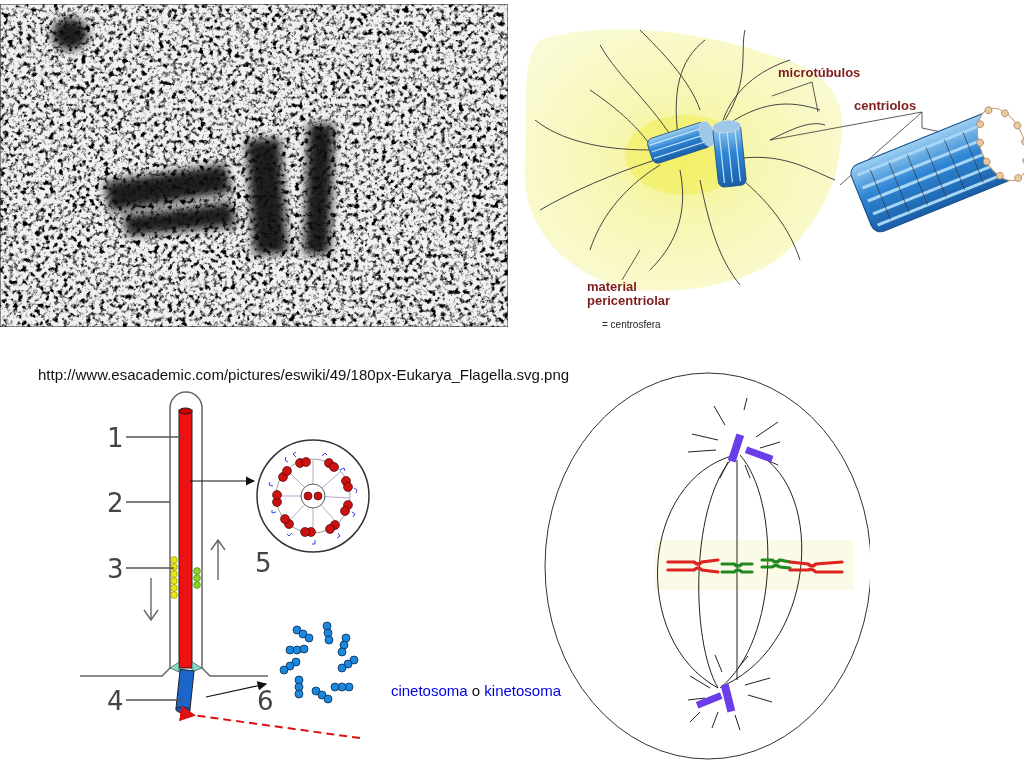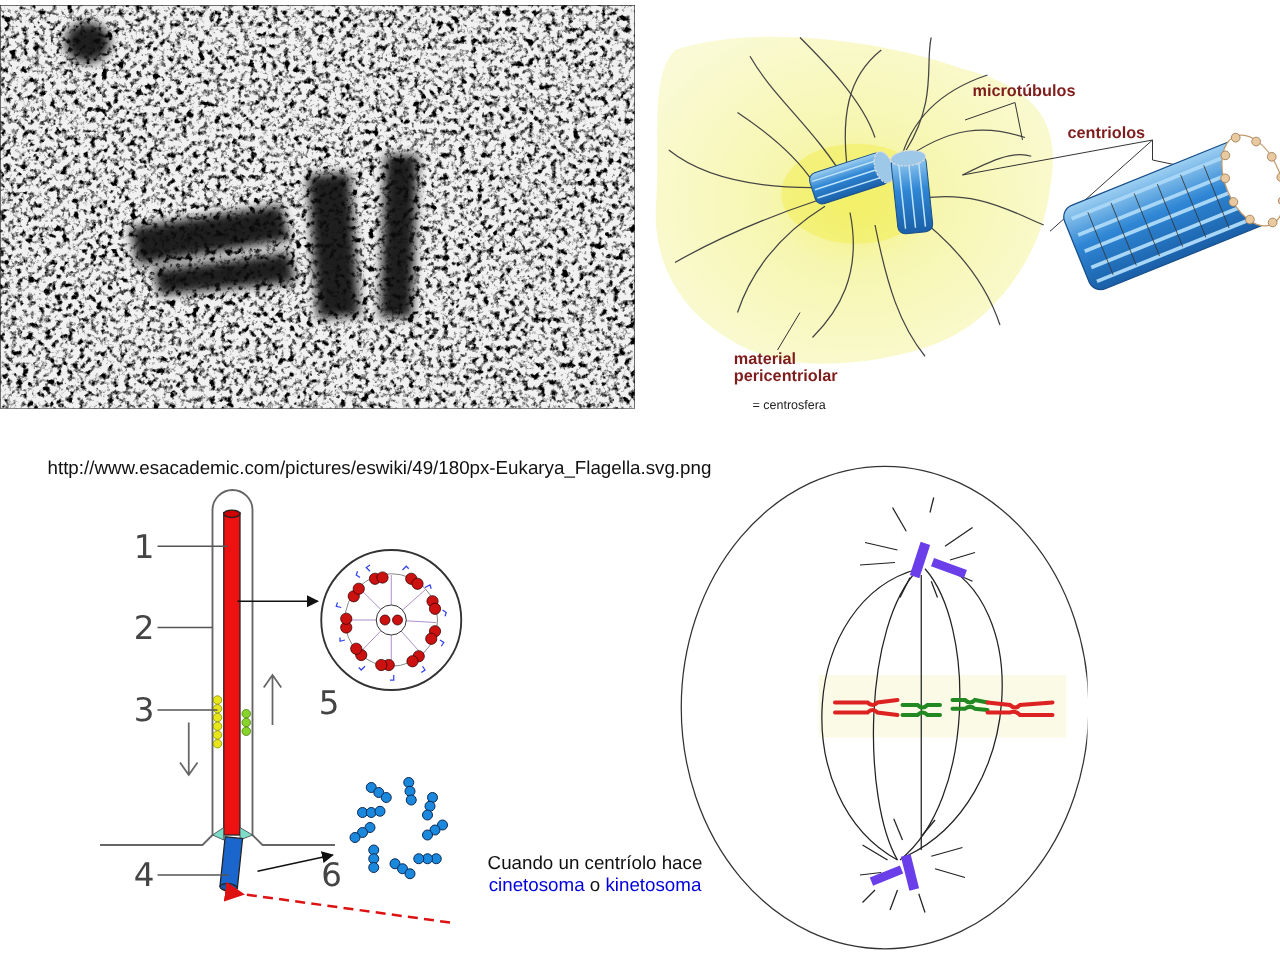--- a/index.html
+++ b/index.html
@@ -385,17 +385,16 @@
       </g>
       <g stroke="#dd2222">
         <path d="M790,562 L808,564 Q812,568 816,564 L842,562"></path>
         <path d="M790,570 L808,570 Q812,568 816,572 L842,572"></path>
       </g>
     </g>
   </svg>
 </div>
 
 <div id="caption" class="abs">
-  <div>Cuando un centríolo hace</div>
   <div>
     <span class="kw">cinetosoma</span><span> o </span><span class="kw">kinetosoma</span>
   </div>
 </div>
 
 </body></html>

